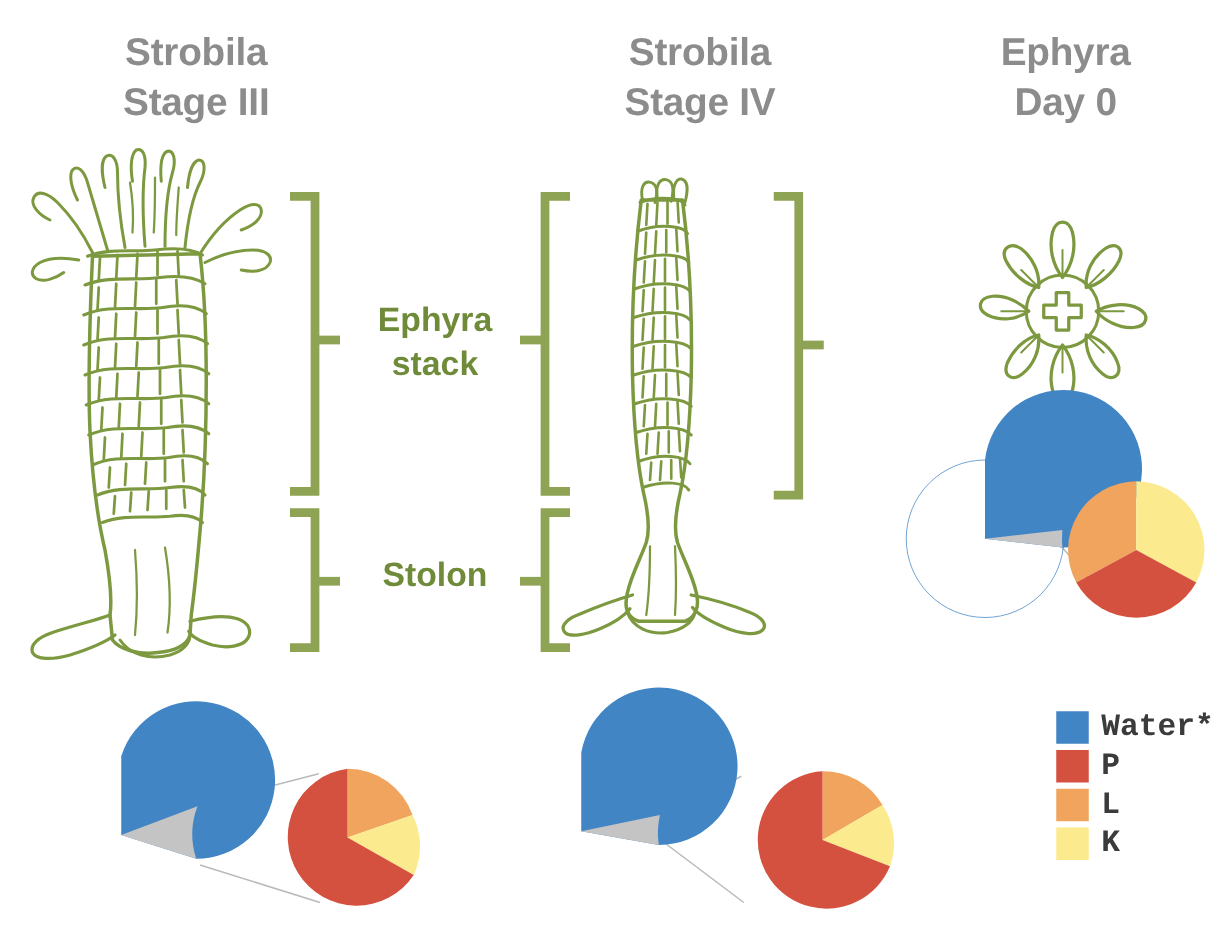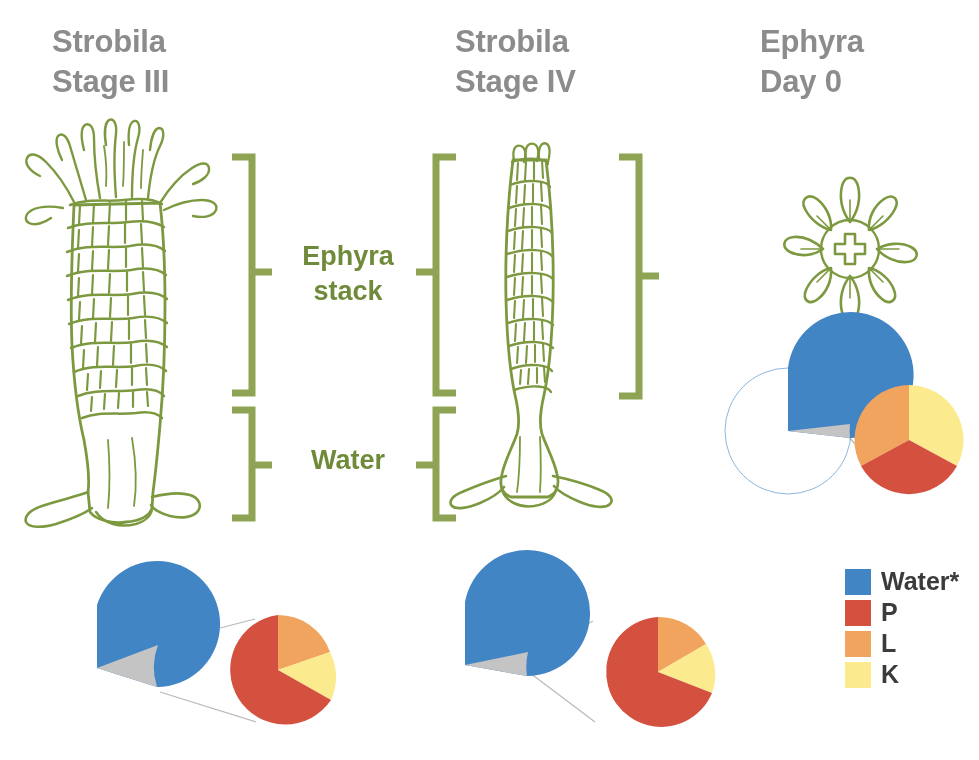--- a/index.html
+++ b/index.html
@@ -19,20 +19,21 @@
     overflow: hidden;
   }
 
   
   .col-title {
     position: absolute;
     color: #8c8c8c;
     font-weight: bold;
     font-size: 31px;
     line-height: 1.28;
+    text-align: center;
     white-space: pre-line;
     letter-spacing: -0.2px;
   }
   #title-stage3 { left: 52px;  top: 22px; width: 210px; }
   #title-stage4 { left: 455px; top: 22px; width: 210px; }
   #title-ephyra { left: 760px; top: 22px; width: 185px; }
 
   
   .bracket-label {
     position: absolute;
@@ -72,20 +73,21 @@
     height: 26px;
     flex: 0 0 26px;
     margin-right: 10px;
   }
   .legend-label {
     color: #3b3b3b;
     font-weight: bold;
     font-size: 25px;
     line-height: 1;
     white-space: nowrap;
+    font-family: Liberation Mono, monospace;
   }
 </style>
 </head>
 <body>
 
 <div id="figure">
 
   <div class="col-title" id="title-stage3">Strobila
 Stage III</div>
   <div class="col-title" id="title-stage4">Strobila
@@ -260,21 +262,21 @@
 
       <g>
         <path d="M619,157 H639 V396 H619"></path>
         <path d="M639,276 H659"></path>
       </g>
     </g>
   </svg>
 
   <div class="bracket-label" id="label-ephyra-stack">Ephyra
 stack</div>
-  <div class="bracket-label" id="label-stolon">Water</div>
+  <div class="bracket-label" id="label-stolon">Stolon</div>
 
   <svg class="layer" viewBox="0 0 979 760">
 
     <g stroke="#b9b9b9" stroke-width="1.2" fill="none">
       <path d="M848,426 L893,393"></path>
       <path d="M848,436 L893,487"></path>
     </g>
 
     <g stroke="#b9b9b9" stroke-width="1.2" fill="none">
       <path d="M158,644 L255,619"></path>

